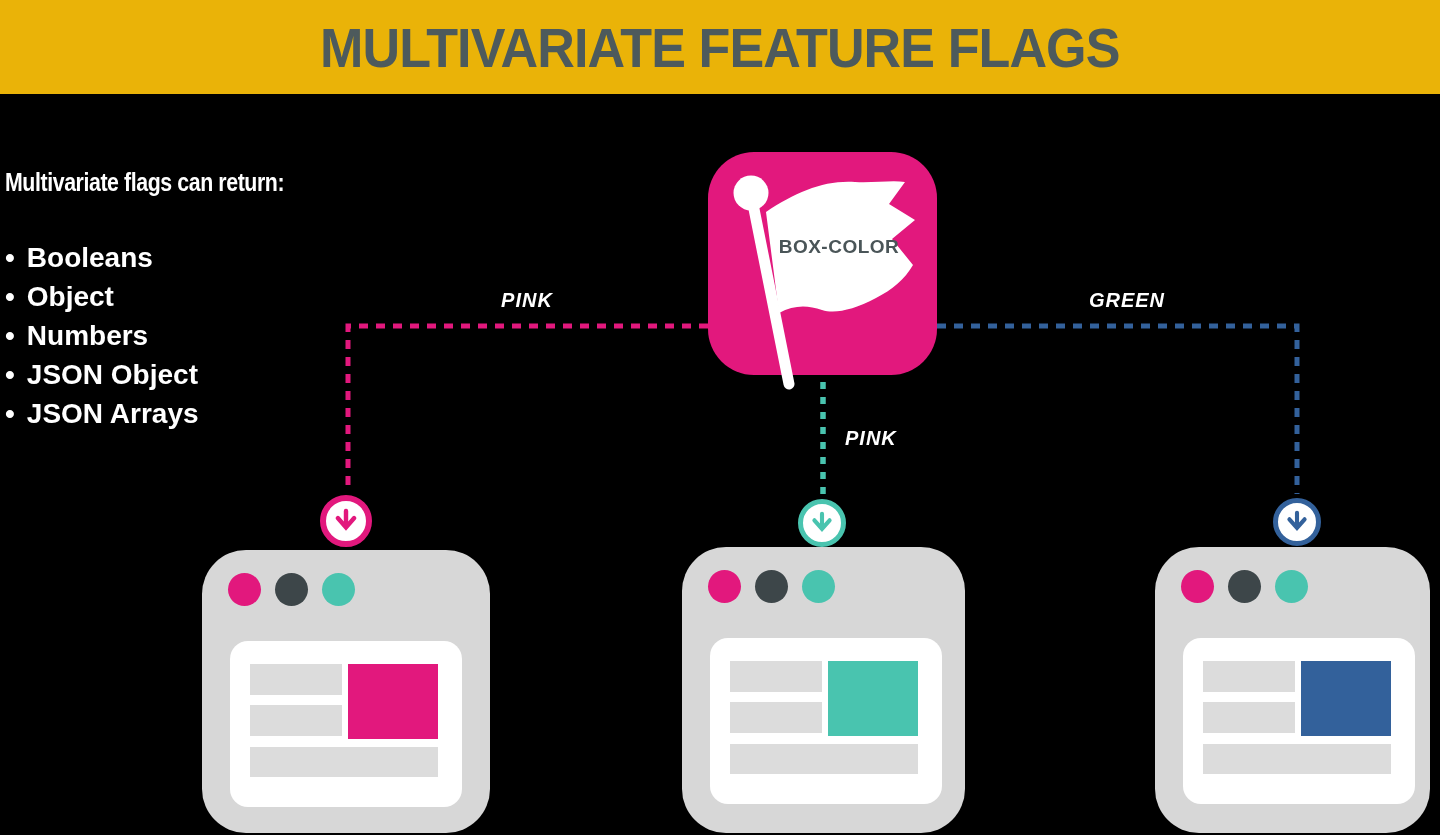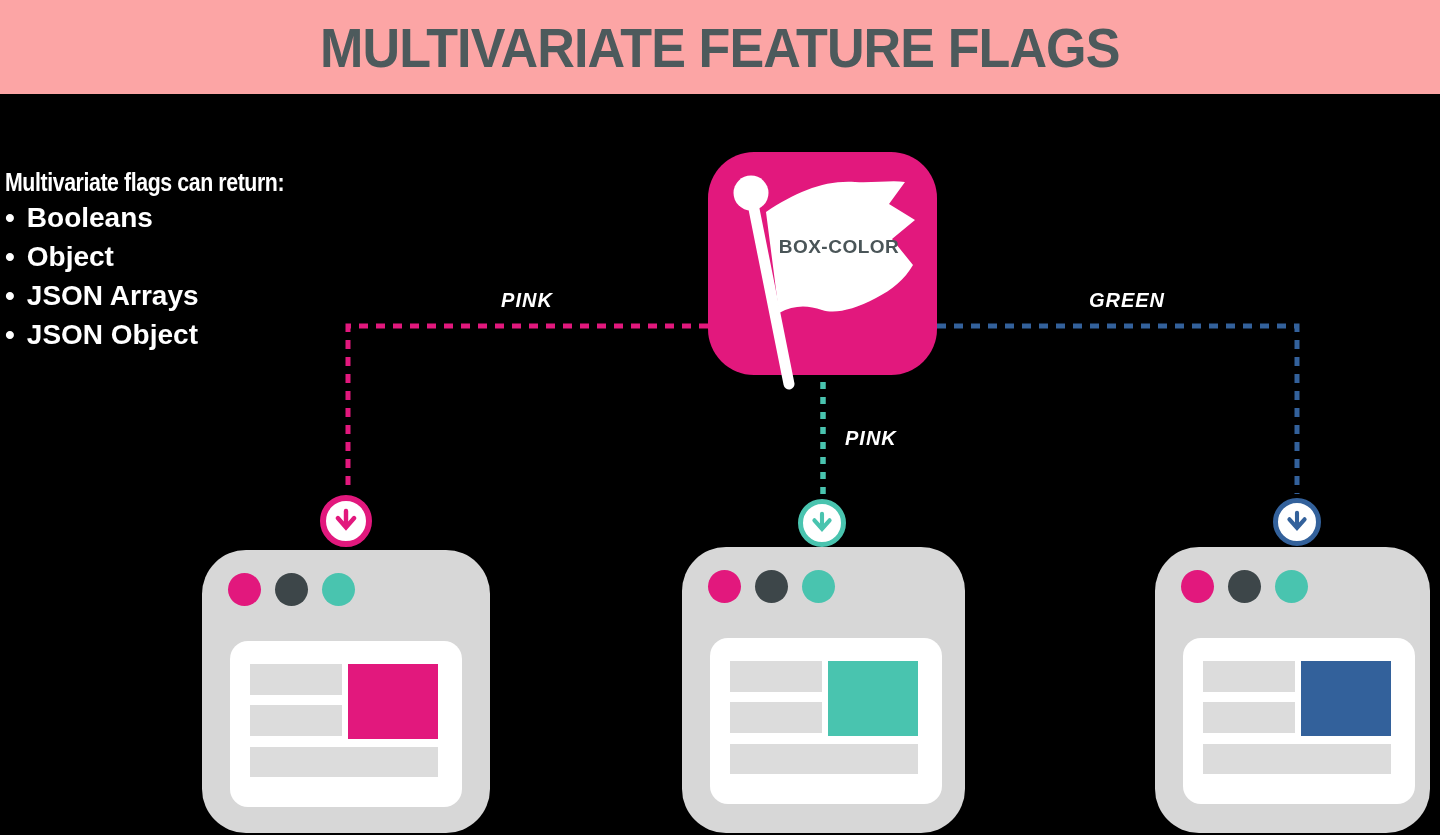--- a/index.html
+++ b/index.html
@@ -1,30 +1,30 @@
 <!DOCTYPE html>
 <html><head>
 <meta charset="utf-8">
 <style>
   * { margin:0; padding:0; box-sizing:border-box; }
   html,body { background:#000; }
   body { font-family:"Liberation Sans","DejaVu Sans",sans-serif; }
   .canvas { position:relative; width:1440px; height:835px; background:#000; overflow:hidden; }
 
   
-  .header { position:absolute; left:0; top:0; width:1440px; height:94px; background:#fca5a5;
+  .header { position:absolute; left:0; top:0; width:1440px; height:94px; background:#eab308;
             display:flex; align-items:center; justify-content:center; }
   .title { color:#4d5a5c; font-size:56px; font-weight:700; letter-spacing:-1px;
            transform:scaleX(0.93); transform-origin:center; white-space:nowrap; }
 
   
   .left-panel { position:absolute; left:5px; top:167px; width:440px; color:#fff; }
   .left-heading { font-size:26px; font-weight:700; letter-spacing:-0.5px;
                   transform:scaleX(0.82); transform-origin:left center; white-space:nowrap; }
-  .left-list { list-style:none; }
+  .left-list { list-style:none; margin-top:40px; }
   .left-list li { font-size:28px; font-weight:700; line-height:39px; white-space:nowrap; }
   .left-list .bullet { margin-right:12px; }
 
   
   .flag-box { position:absolute; left:708px; top:152px; width:229px; height:223px;
               border-radius:46px; }
   .flag-svg { position:absolute; left:708px; top:152px; overflow:visible; }
   .flag-svg text { font-family:"Liberation Sans","DejaVu Sans",sans-serif; font-weight:700; }
 
   
@@ -66,22 +66,23 @@
 
   <div class="header">
     <h1 class="title">MULTIVARIATE FEATURE FLAGS</h1>
   </div>
 
   <div class="left-panel">
     <div class="left-heading">Multivariate flags can return:</div>
     <ul class="left-list">
       <li><span class="bullet">•</span><span>Booleans</span></li>
       <li><span class="bullet">•</span><span>Object</span></li>
+      <li><span class="bullet">•</span><span>Numbers</span></li>
+      <li><span class="bullet">•</span><span>JSON Object</span></li>
       <li><span class="bullet">•</span><span>JSON Arrays</span></li>
-      <li><span class="bullet">•</span><span>JSON Object</span></li>
     </ul>
   </div>
 
   <svg class="connectors">
     <path d="M708,326 L348,326 L348,492" fill="none" stroke-width="5" stroke-dasharray="9 8" stroke="#e2187d"></path>
     <path d="M937,326 L1297,326 L1297,494" fill="none" stroke-width="5" stroke-dasharray="9 8" stroke="#33619b"></path>
     <path d="M823,382 L823,496" fill="none" stroke-width="5.5" stroke-dasharray="7 8" stroke="#49c4af"></path>
   </svg>
 
   <div class="flag-box" style="background-color: rgb(226, 24, 125);"></div>

